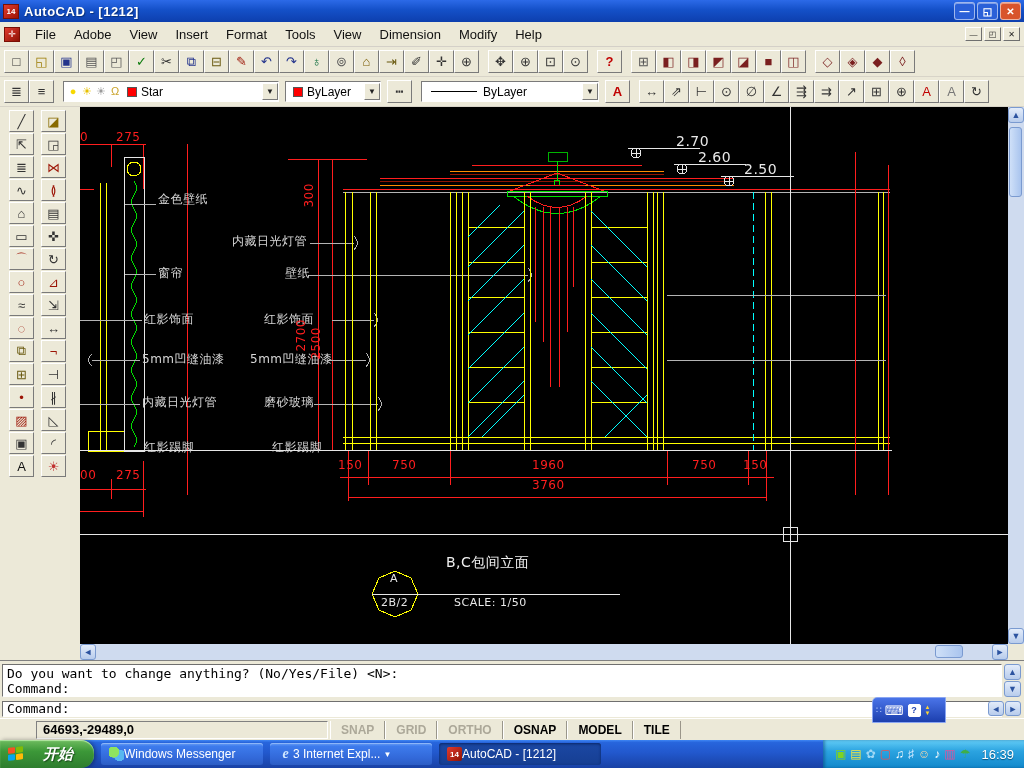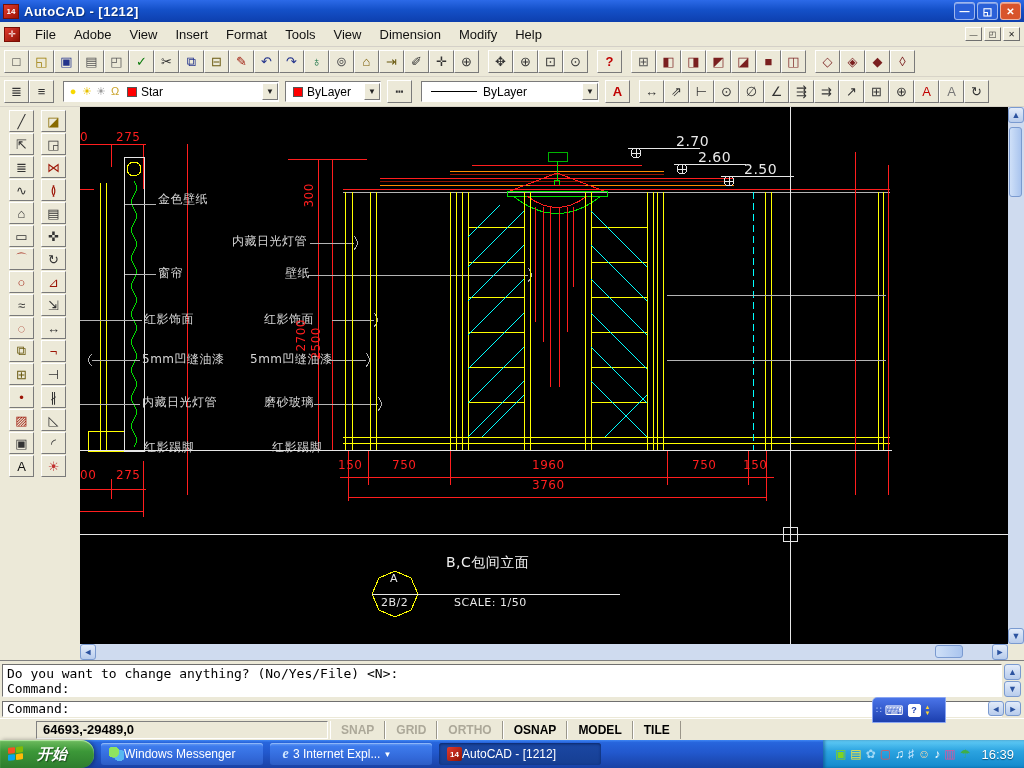--- a/index.html
+++ b/index.html
@@ -99,21 +99,21 @@
   .toggles { display:flex; height:18px; margin-left:2px; }
   .toggles > div { padding:0 10px; font-weight:bold; font-size:12px; display:flex; align-items:center;
     border-left:1px solid #fff; border-right:1px solid #9a968a; }
 
   
   .taskbar { position:absolute; top:740px; left:0; width:1024px; height:28px;
     background:linear-gradient(180deg,#3e86f4 0%,#2765dc 9%,#2258cd 45%,#1941a5 100%); display:flex; align-items:center; }
   .start-btn { width:94px; height:28px; border-radius:0 13px 13px 0;
     background:linear-gradient(180deg,#6fbc5f 0%,#3c9838 40%,#2e7d2e 100%);
     box-shadow:inset 0 1px 1px #b5e8a5, 2px 0 4px rgba(0,0,0,.35);
-    display:flex; align-items:center; gap:13px; padding:0 16px 0 8px; }
+    display:flex; align-items:center; gap:19px; padding:0 16px 0 8px; }
   .win-flag { width:16px; height:14px; display:grid; grid-template-columns:7px 7px; grid-template-rows:6px 6px;
     gap:1px; transform:skewY(-6deg); }
   .win-flag i { border-radius:1px; }
   .start-label { color:#fff; font-weight:bold; font-style:italic; font-size:15px; text-shadow:1px 1px 1px #1d4f1d; }
   .task-btn { height:22px; margin-left:7px; border-radius:3px; display:flex; align-items:center; 
     padding:0 8px; color:#fff; font-size:12px;
     background:linear-gradient(180deg,#6ba0f6 0%,#3d7bed 15%,#3268d8 70%,#2c5dc4 100%);
     box-shadow:inset 0 1px 0 #8cb6f8; white-space:nowrap; overflow:hidden; }
   .task-btn.active { background:linear-gradient(180deg,#1b48a4,#163e92); box-shadow:inset 0 1px 3px #0a2564; }
   .t-ico { width:15px; height:14px; flex:0 0 auto; display:flex; align-items:center; justify-content:center;

